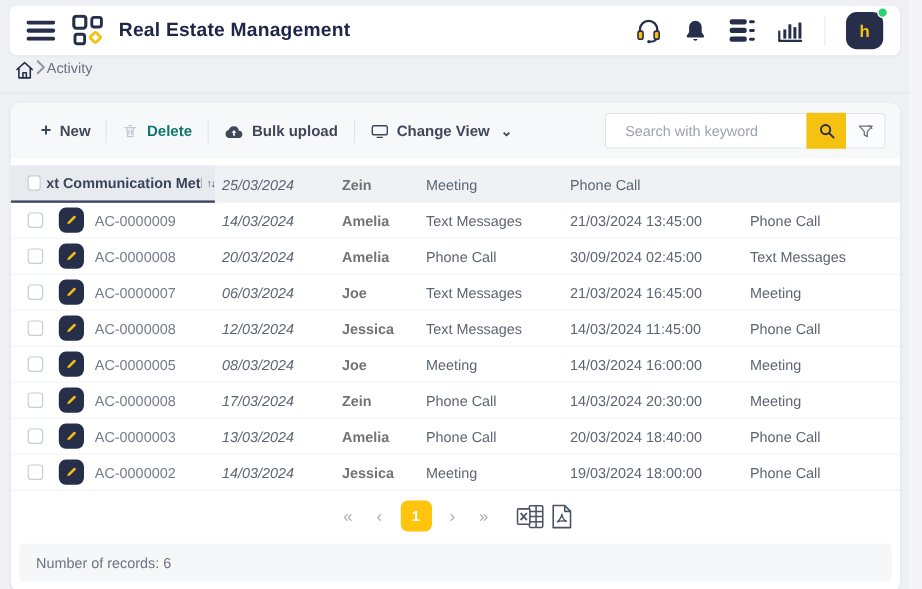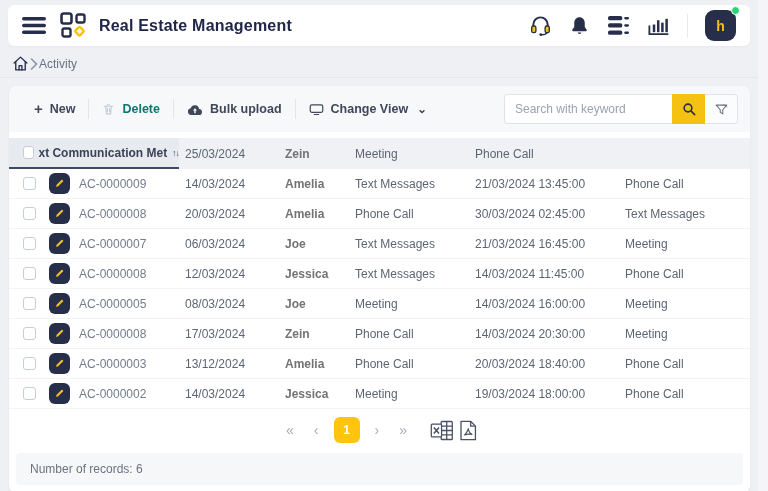--- a/index.html
+++ b/index.html
@@ -41,21 +41,21 @@
   }
   .status-dot {
     position: absolute; top: -4px; right: -4px;
     width: 9px; height: 9px; border-radius: 50%;
     background: #2fd272; border: 1.5px solid #ffffff;
   }
 
   
   .breadcrumb {
     height: 32px;
-    display: flex; align-items: center; gap: 1px;
+    display: flex; gap: 1px;
     padding: 4px 0 0 12px;
     border-bottom: 1px solid #e4e7ec;
   }
   .crumb-sep { color: #8a92a3; font-size: 13px; display: flex; }
   .crumb-label { font-size: 12px; color: #6a7280; }
   .home-link { background: none; border: none; display: flex; cursor: pointer; }
 
   
   .card {
     margin: 8px 18px 0 9px;
@@ -81,21 +81,21 @@
   }
   .tool-btn .plus-glyph { font-size: 15px; font-weight: 700; line-height: 10px; }
   .tool-btn.disabled { color: #0f766e; cursor: default; }
   .tool-divider { width: 1px; height: 20px; background: #e2e5ea; }
   .chev-down { font-size: 12px; color: #3f4759; margin-left: 2px; line-height: 8px; }
 
   .search-group { display: flex; align-items: stretch; height: 30px; }
   .search-input {
     width: 168px; border: 1px solid #dfe3e9; border-right: none;
     border-radius: 4px 0 0 4px;
-    padding: 0 10px; font-size: 12px; color: #3f4759;
+    padding: 0 16px; font-size: 12px; color: #3f4759;
     font-family: "Liberation Sans", sans-serif;
     outline: none; background: #ffffff;
   }
   .search-input::placeholder { color: #9aa2b1; }
   .search-btn {
     width: 33px; border: none; background: #f5c211;
     display: flex; align-items: center; justify-content: center;
     cursor: pointer;
   }
   .filter-btn {
@@ -117,21 +117,21 @@
     border-left: none; border-right: none;
     font-family: "Liberation Sans", sans-serif;
   }
   .sort-label { font-size: 12px; font-weight: 700; color: #3c4357; white-space: nowrap; overflow: hidden; }
   .sort-arrows { font-size: 9px; color: #4a5166; letter-spacing: -1px; }
   .trow { height: 30px; border-bottom: 1px solid #f1f3f6; background: #ffffff; }
   .cell { color: #5d6573; white-space: nowrap; overflow: hidden; }
   .col-check { width: 40px; padding-left: 14px; display: flex; align-items: center; }
   .col-edit { width: 30px; display: flex; align-items: center; }
   .col-code { width: 106px; color: #737c8b; }
-  .col-date { width: 100px; }
+  .col-date { width: 100px; font-style: italic; }
   .col-name { width: 70px; font-weight: 700; color: #737373; }
   .col-method { width: 120px; }
   .col-ndate { width: 150px; }
   .col-nmethod { flex: 1; }
   .row-check {
     width: 13px; height: 13px; appearance: none; -webkit-appearance: none;
     border: 1px solid #c7cdd7; border-radius: 3px; background: #fff; cursor: pointer;
   }
   .edit-btn {
     width: 21px; height: 21px; border: none; border-radius: 6px;
@@ -346,21 +346,21 @@
       <button class="edit-btn">
         <svg width="11" height="11" viewBox="0 0 24 24" fill="#f5c211">
           <path d="M4.5 19.5l1.3-4.6L16.3 4.4a1.8 1.8 0 0 1 2.5 0l.8.8a1.8 1.8 0 0 1 0 2.5L9.1 18.2l-4.6 1.3z"></path>
         </svg>
       </button>
     </span>
     <span class="cell col-code">AC-0000008</span>
     <span class="cell col-date">20/03/2024</span>
     <span class="cell col-name">Amelia</span>
     <span class="cell col-method">Phone Call</span>
-    <span class="cell col-ndate">30/03/2024 02:45:00</span>
+    <span class="cell col-ndate">30/09/2024 02:45:00</span>
     <span class="cell col-nmethod">Text Messages</span>
   </div>
 
   <div class="trow">
     <span class="col-check">
       <input type="checkbox" class="row-check" style="">
     </span>
     <span class="col-edit">
       <button class="edit-btn">
         <svg width="11" height="11" viewBox="0 0 24 24" fill="#f5c211">
@@ -438,21 +438,21 @@
       <input type="checkbox" class="row-check" style="">
     </span>
     <span class="col-edit">
       <button class="edit-btn">
         <svg width="11" height="11" viewBox="0 0 24 24" fill="#f5c211">
           <path d="M4.5 19.5l1.3-4.6L16.3 4.4a1.8 1.8 0 0 1 2.5 0l.8.8a1.8 1.8 0 0 1 0 2.5L9.1 18.2l-4.6 1.3z"></path>
         </svg>
       </button>
     </span>
     <span class="cell col-code">AC-0000003</span>
-    <span class="cell col-date">13/12/2024</span>
+    <span class="cell col-date">13/03/2024</span>
     <span class="cell col-name">Amelia</span>
     <span class="cell col-method">Phone Call</span>
     <span class="cell col-ndate">20/03/2024 18:40:00</span>
     <span class="cell col-nmethod">Phone Call</span>
   </div>
 
   <div class="trow">
     <span class="col-check">
       <input type="checkbox" class="row-check" style="">
     </span>

